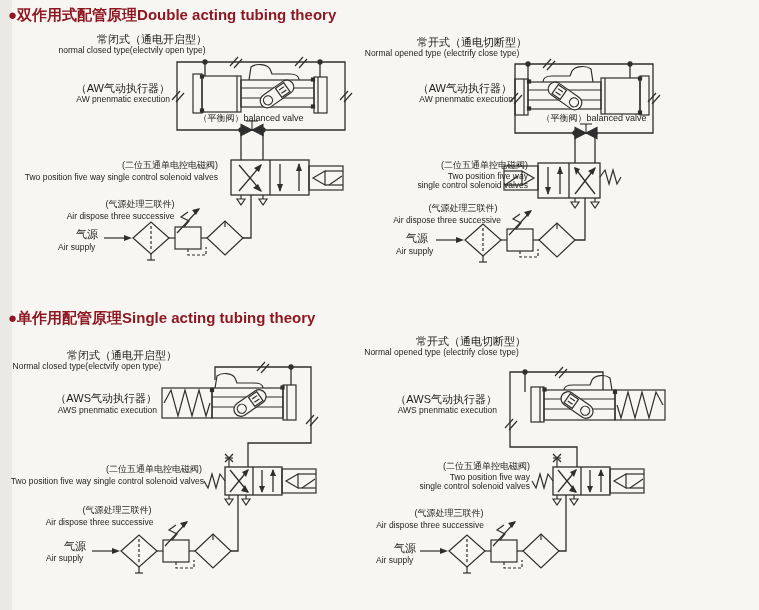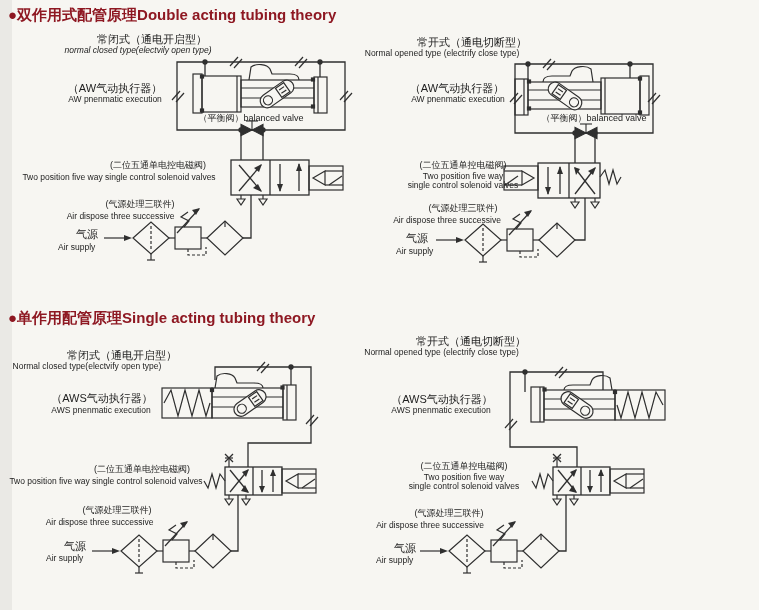--- a/index.html
+++ b/index.html
@@ -11,21 +11,21 @@
   }
   .edge-strip{position:absolute;left:0;top:0;width:12px;height:100%;background:#eae9e5;}
   .sec-title{
     position:absolute;font-weight:bold;font-size:15px;letter-spacing:0;
     white-space:nowrap;
   }
   .lbl{position:absolute;white-space:nowrap;line-height:1.05;}
   .cn{font-size:11px;}
   .en{font-size:8.5px;}
   .ctr{text-align:center;}
-  .rgt{text-align:center;}
+  .rgt{text-align:right;}
   svg{position:absolute;left:0;top:0;}
 </style>
 </head>
 <body>
 
 <div id="stage">
   <div class="edge-strip"></div>
 
   <svg width="759" height="610" viewBox="0 0 759 610">
     <defs>
@@ -280,21 +280,21 @@
           <use href="#frl" transform="translate(420,551)"></use>
         </g>
       <path d="M559,551 H566 V495"></path>
     </g>
   </svg>
 
   <div class="sec-title" style="left:8px;top:309px;color:#8e1822;">●单作用配管原理Single acting tubing theory</div>
   <div class="sec-title" style="left:8px;top:6px;color:#8e1822;">●双作用式配管原理Double acting tubing theory</div>
 
   <div class="lbl cn ctr" style="left:62px;top:34px;width:180px;">常闭式（通电开启型）</div>
-  <div class="lbl en ctr" style="left:58px;top:46px;width:160px;font-style:italic;">normal closed type(electvily open type)</div>
+  <div class="lbl en ctr" style="left:52px;top:46px;width:160px;">normal closed type(electvily open type)</div>
   <div class="lbl cn rgt" style="left:60px;top:83px;width:110px;">（AW气动执行器）</div>
   <div class="lbl en rgt" style="left:60px;top:95px;width:110px;">AW pnenmatic execution</div>
   <div class="lbl en ctr" style="left:197px;top:114px;width:108px;font-size:9px;">（平衡阀）balanced valve</div>
   <div class="lbl cn rgt" style="left:98px;top:161px;width:120px;font-size:9px;">(二位五通单电控电磁阀)</div>
   <div class="lbl en rgt" style="left:20px;top:173px;width:198px;">Two position five way single control solenoid valves</div>
   <div class="lbl cn ctr" style="left:100px;top:200px;width:80px;font-size:9px;">(气源处理三联件)</div>
   <div class="lbl en ctr" style="left:58px;top:212px;width:125px;">Air dispose three successive</div>
   <div class="lbl cn" style="left:76px;top:229px;">气源</div>
   <div class="lbl en" style="left:58px;top:243px;">Air supply</div>
 

